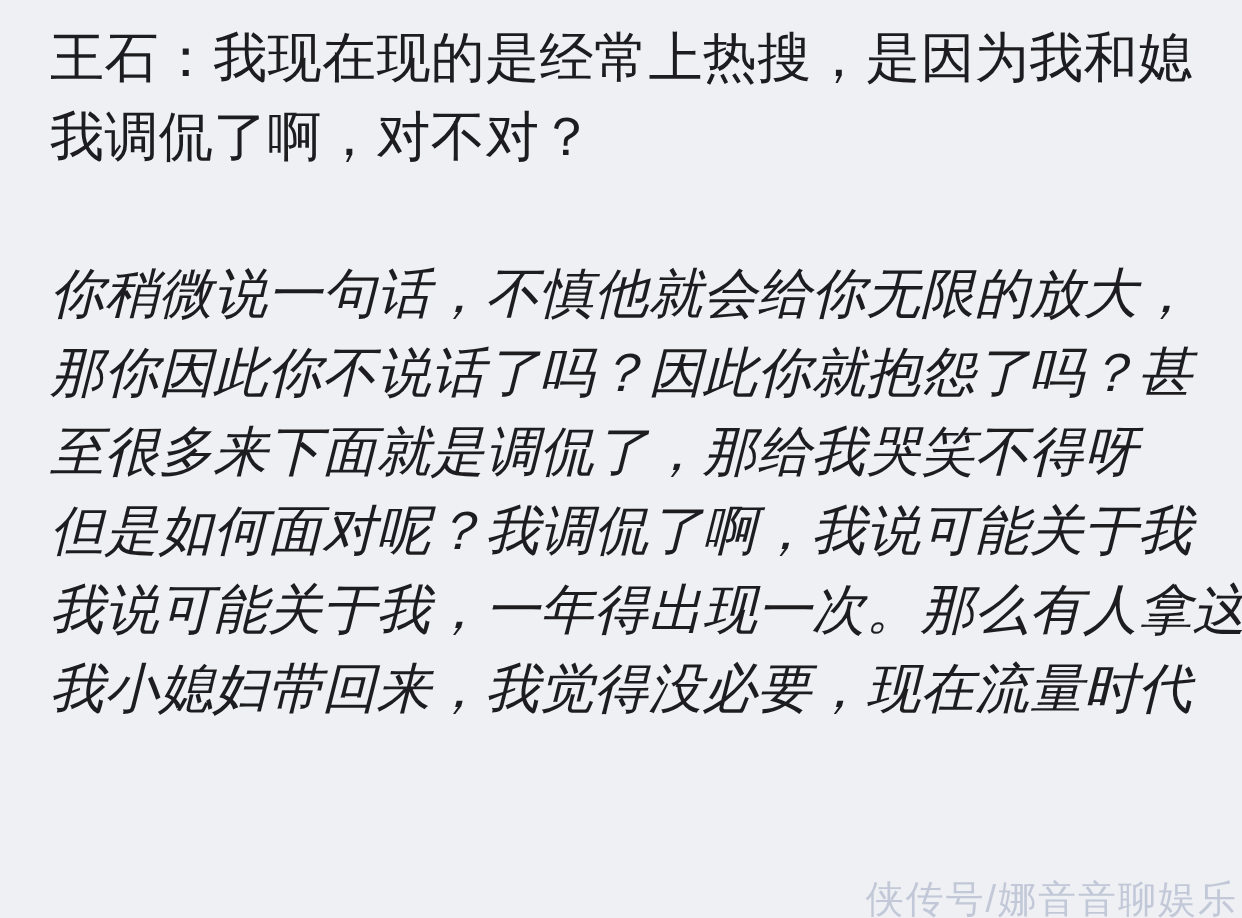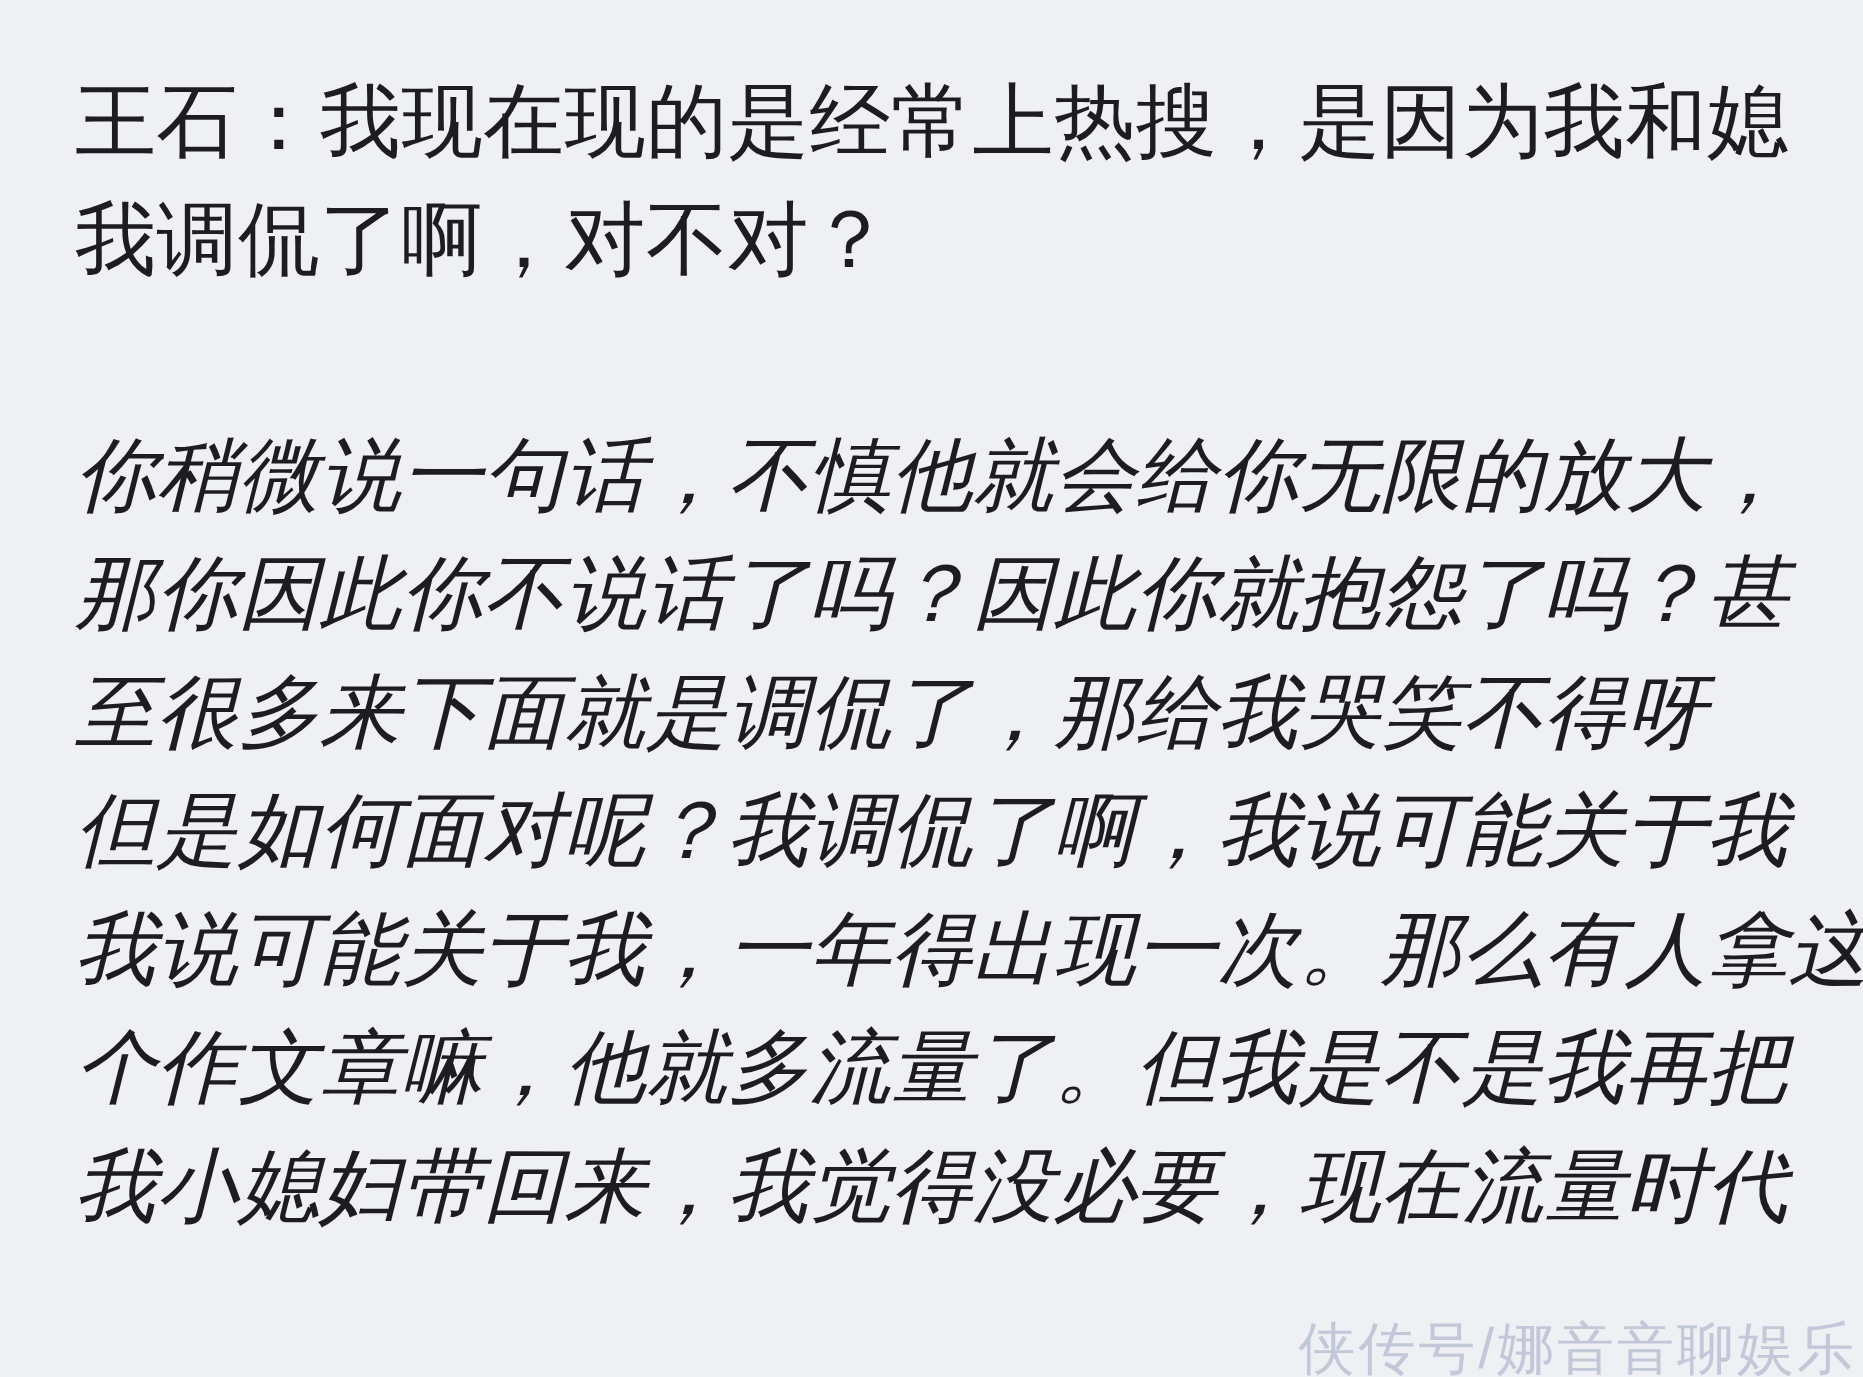--- a/index.html
+++ b/index.html
@@ -12,21 +12,21 @@
     overflow: hidden;
     background: #eff0f4;
     font-family: "Liberation Sans", sans-serif;
     position: relative;
   }
   .page {
     position: relative;
     width: 1242px;
     height: 918px;
     box-sizing: border-box;
-    padding: 42px 48px 0 50px;
+    padding: 18px 48px 0 50px;
     color: #1d1d20;
   }
   .para {
     margin: 0;
   }
   .para-2 {
     margin-top: 78px;
     font-style: italic;
   }
   .line {
@@ -56,19 +56,18 @@
     <div class="line">王石：我现在现的是经常上热搜，是因为我和媳</div>
     <div class="line">我调侃了啊，对不对？</div>
   </div>
 
   <div class="para para-2">
     <div class="line">你稍微说一句话，不慎他就会给你无限的放大，</div>
     <div class="line">那你因此你不说话了吗？因此你就抱怨了吗？甚</div>
     <div class="line">至很多来下面就是调侃了，那给我哭笑不得呀</div>
     <div class="line">但是如何面对呢？我调侃了啊，我说可能关于我</div>
     <div class="line">我说可能关于我，一年得出现一次。那么有人拿这</div>
-    <div class="line">个作文章嘛，他就多流量了。但我是不是我再把</div>
     <div class="line">我小媳妇带回来，我觉得没必要，现在流量时代</div>
   </div>
 
   <div class="watermark">侠传号/娜音音聊娱乐</div>
 
 </div>
 
 </body></html>

